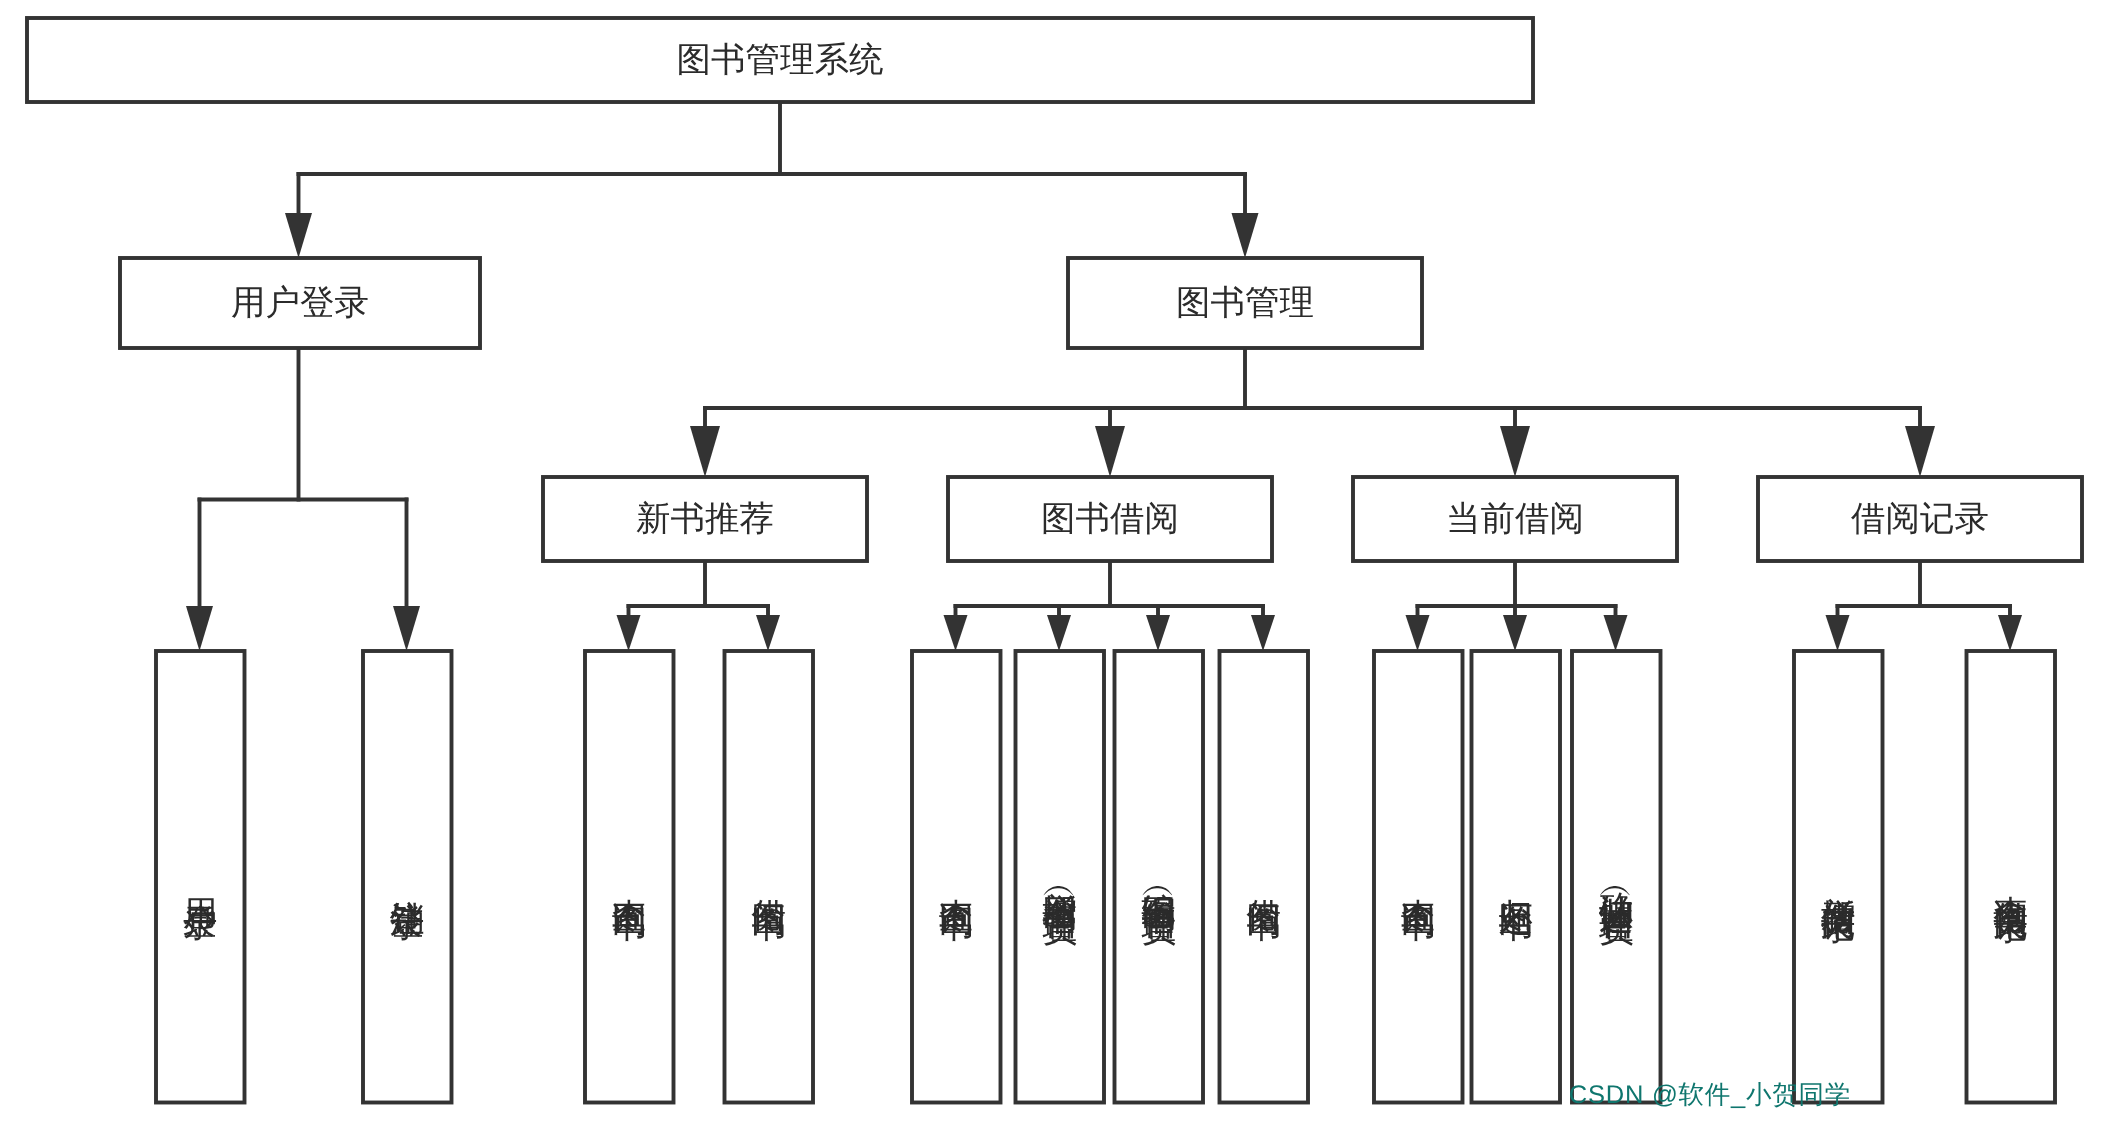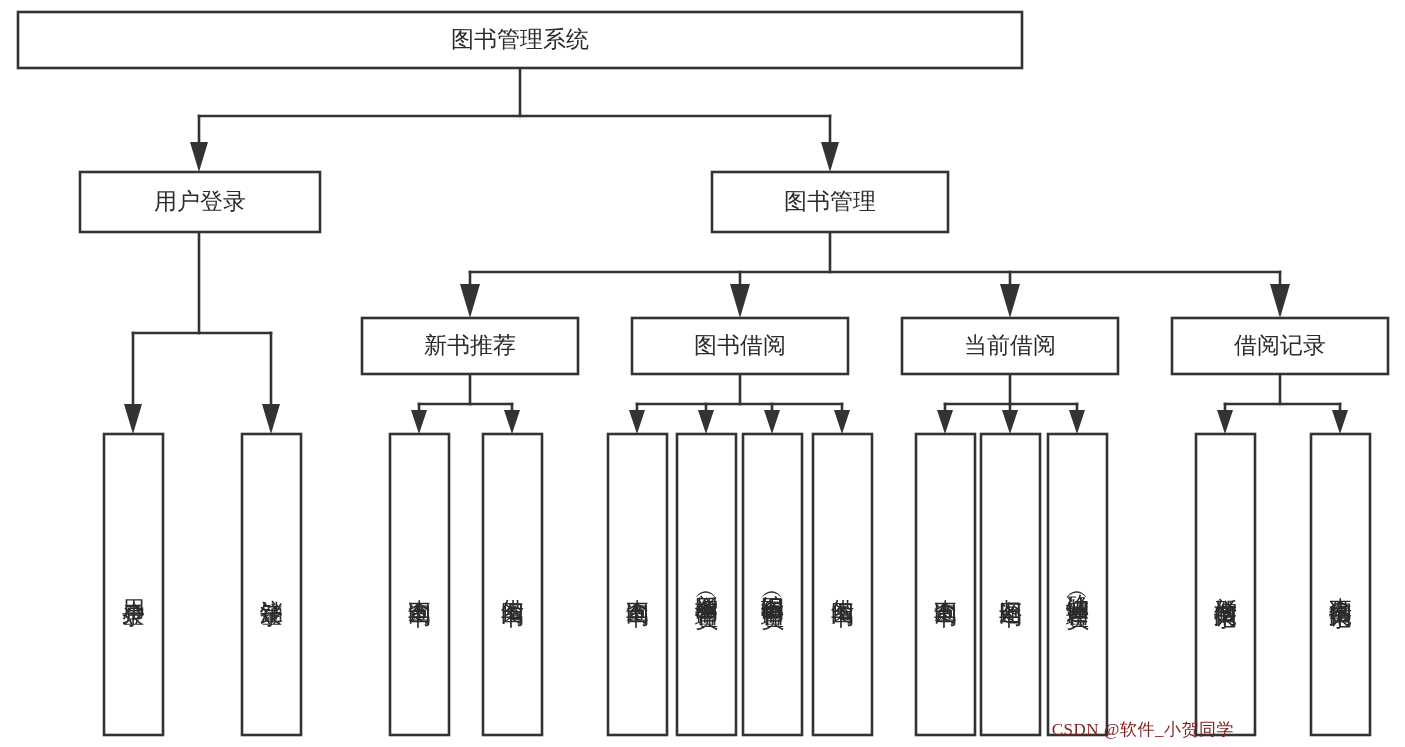--- a/index.html
+++ b/index.html
@@ -61,23 +61,23 @@
     white-space: nowrap;
     display: flex;
     align-items: center;
     justify-content: center;
     pointer-events: none;
   }
   .watermark {
     position: absolute;
     right: 8px;
     bottom: 6px;
-    font-family: Liberation Serif, serif;
+    font-family: Liberation Sans, sans-serif;
     font-size: 17px;
-    color: #7f1d1d;
+    color: #0f766e;
     letter-spacing: 0.5px;
     user-select: none;
   }
 </style>
 </head>
 <body>
 
 <div id="diagram-root">
 
   <svg class="diagram-canvas" viewBox="0 0 1405 747">

